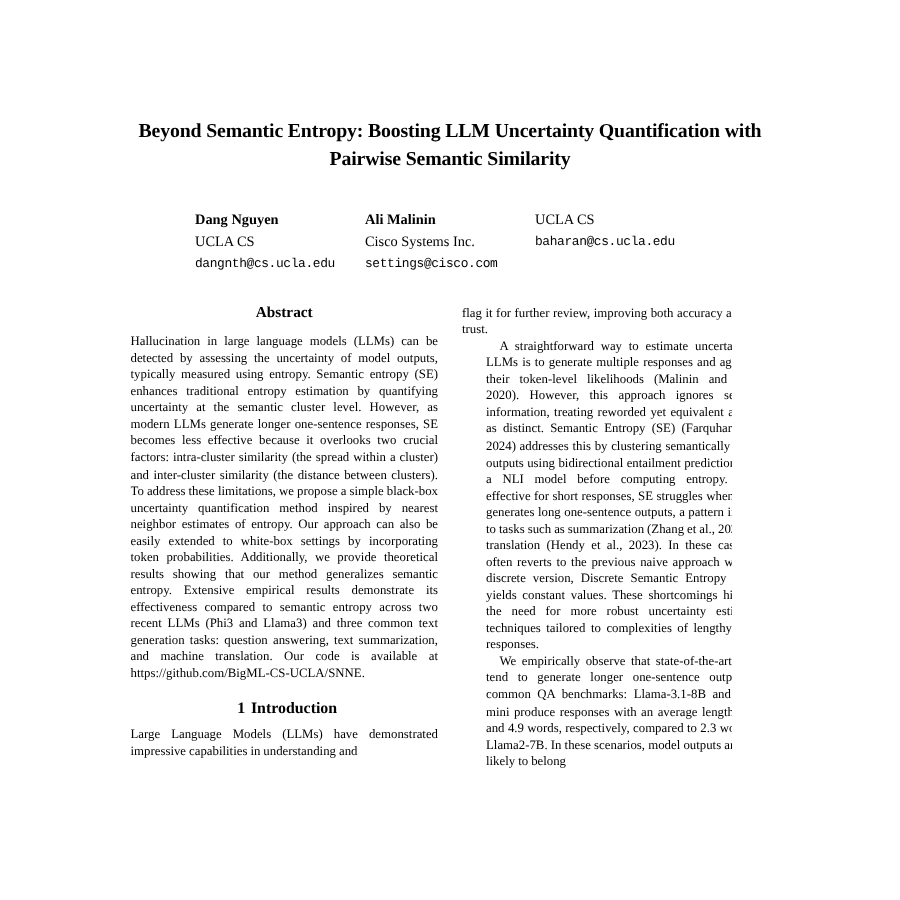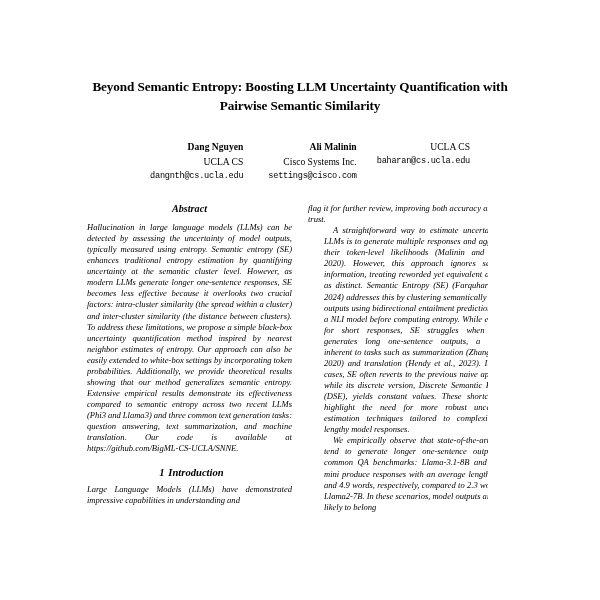--- a/index.html
+++ b/index.html
@@ -40,21 +40,21 @@
 
   
   .authors {
     display: flex;
     justify-content: center;
     margin-top: 25px;
     padding: 0 58px;
   }
   .author {
     flex: 1 1 0;
-    text-align: right;
+    text-align: left;
     line-height: 1.52;
   }
   .author-name {
     font-size: 9.6px;
     font-weight: bold;
     display: block;
   }
   .author-affil {
     font-size: 9.6px;
     display: block;
@@ -71,21 +71,20 @@
     position: absolute;
     top: 203px;
     left: 0;
     width: 488px;
     height: 397px;
     display: flex;
     gap: 16px;
     padding: 0 87px;
     box-sizing: border-box;
     overflow: hidden;
-    font-style: italic;
   }
   .col {
     width: 205px;
     flex: 0 0 205px;
     overflow: hidden;
   }
 
   .section-head-centered {
     text-align: center;
     font-size: 10.2px;

